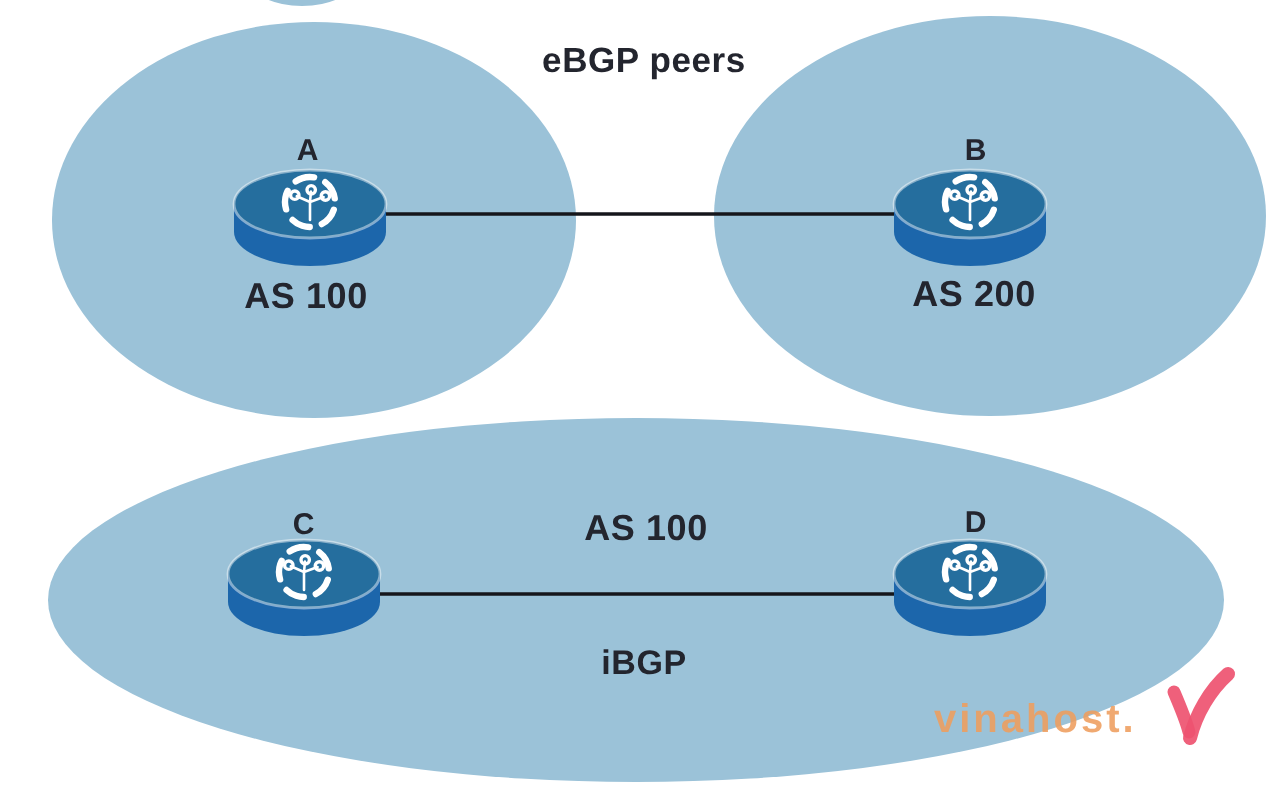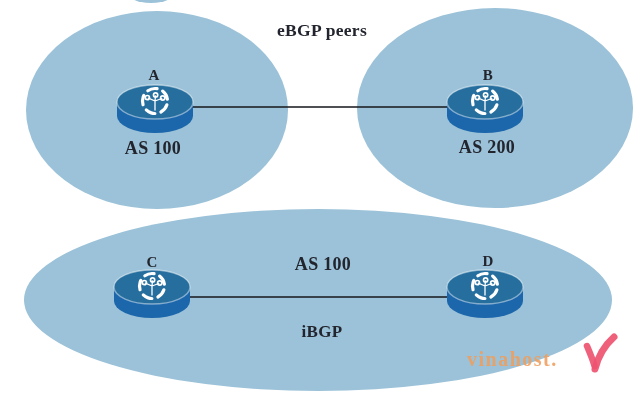--- a/index.html
+++ b/index.html
@@ -11,21 +11,21 @@
     --link-line:#15161b;
     --label-text:#23252e;
     --watermark-text:#ef9e5e;
     --watermark-logo:#ee5270;
   }
   html,body{margin:0;padding:0;}
   body{
     width:640px;height:400px;background:var(--background);
     font-family:"Liberation Sans", sans-serif;overflow:hidden;
   }
-  .stage{position:relative;width:592px;height:400px;font-family:Liberation Serif, serif;}
+  .stage{position:relative;width:592px;height:400px;}
   svg{display:block;}
   .domain{fill:var(--domain-fill);}
   .link{stroke:var(--link-line);stroke-width:1.7;}
   .router-body{fill:var(--router-body);}
   .router-top{fill:var(--router-top);stroke:rgba(255,255,255,.45);stroke-width:1.4;}
   .icon-arcs{fill:none;stroke:var(--router-icon);stroke-width:3.2;stroke-dasharray:9.5 6.2;stroke-linecap:round;}
   .icon-branch{fill:none;stroke:var(--router-icon);stroke-width:1.3;stroke-linecap:round;}
   .icon-dot{fill:none;stroke:var(--router-icon);stroke-width:1.7;}
   text{fill:var(--label-text);font-weight:700;letter-spacing:.3px;}
   .t-title{font-size:17.5px;}

